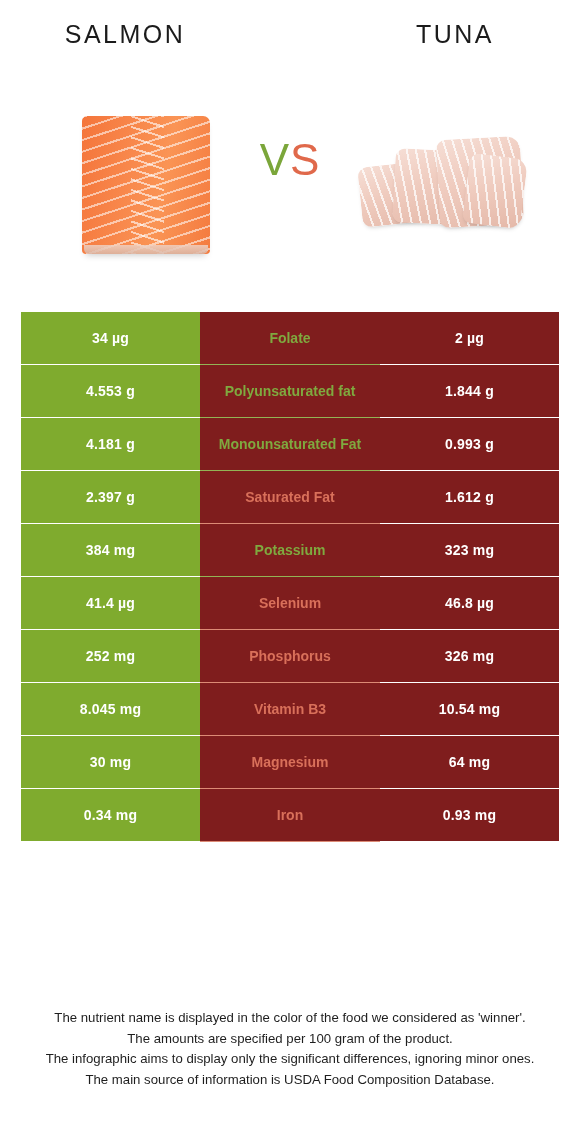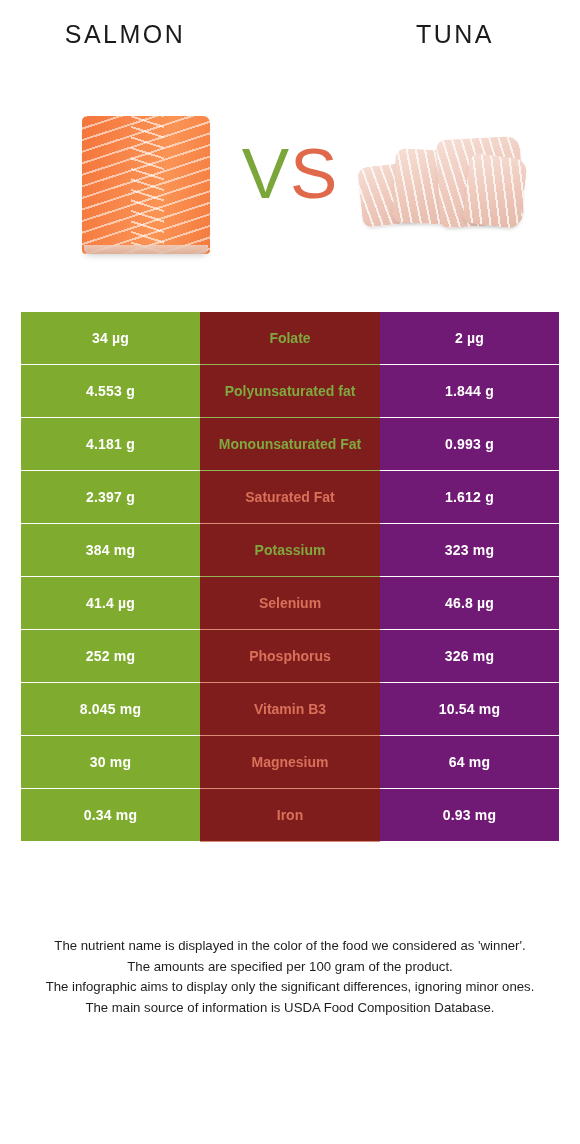--- a/index.html
+++ b/index.html
@@ -34,21 +34,21 @@
   }
   .title-left  { left: 0; width: 250px; text-align: center; }
   .title-right { left: 330px; width: 250px; text-align: center; }
 
   .vs {
     position: absolute;
     left: 222px;
     top: 138px;
     width: 136px;
     text-align: center;
-    font-size: 71px;
+    font-size: 44px;
     font-weight: 400;
     letter-spacing: 1px;
     line-height: 1;
   }
   .vs .v { color: #7BA63A; }
   .vs .s { color: #E0694B; }
 
   
   .food { position: absolute; }
 
@@ -139,39 +139,39 @@
   .cell-left, .cell-right {
     width: 179px;
     font-size: 14px;
     font-weight: 600;
     color: #ffffff;
     letter-spacing: .2px;
     padding: 18px 6px;
     border-bottom: 1px solid #ffffff;
   }
   .cell-left  { background: #7FAB2E; }
-  .cell-right { background: #701a75; }
+  .cell-right { background: #7f1d1d; }
 
   .cell-mid {
     width: 180px;
     font-size: 14px;
     font-weight: 600;
     background: #7f1d1d;
     padding: 16px 8px;
     line-height: 1.32;
     border-bottom: 1px solid transparent;
   }
   .row.win-salmon .cell-mid { color: #7FA93F; border-bottom-color: #93B455; }
   .row.win-tuna   .cell-mid { color: #D9705A; border-bottom-color: #DD8B76; }
 
   
   .footer {
     position: absolute;
     left: 0;
-    top: 936px;
+    top: 1008px;
     width: 580px;
     padding: 0 22px;
     box-sizing: border-box;
     text-align: center;
     font-size: 13.2px;
     line-height: 1.56;
     color: #1e1e1e;
   }
   .footer p { margin: 0; }
 </style>

